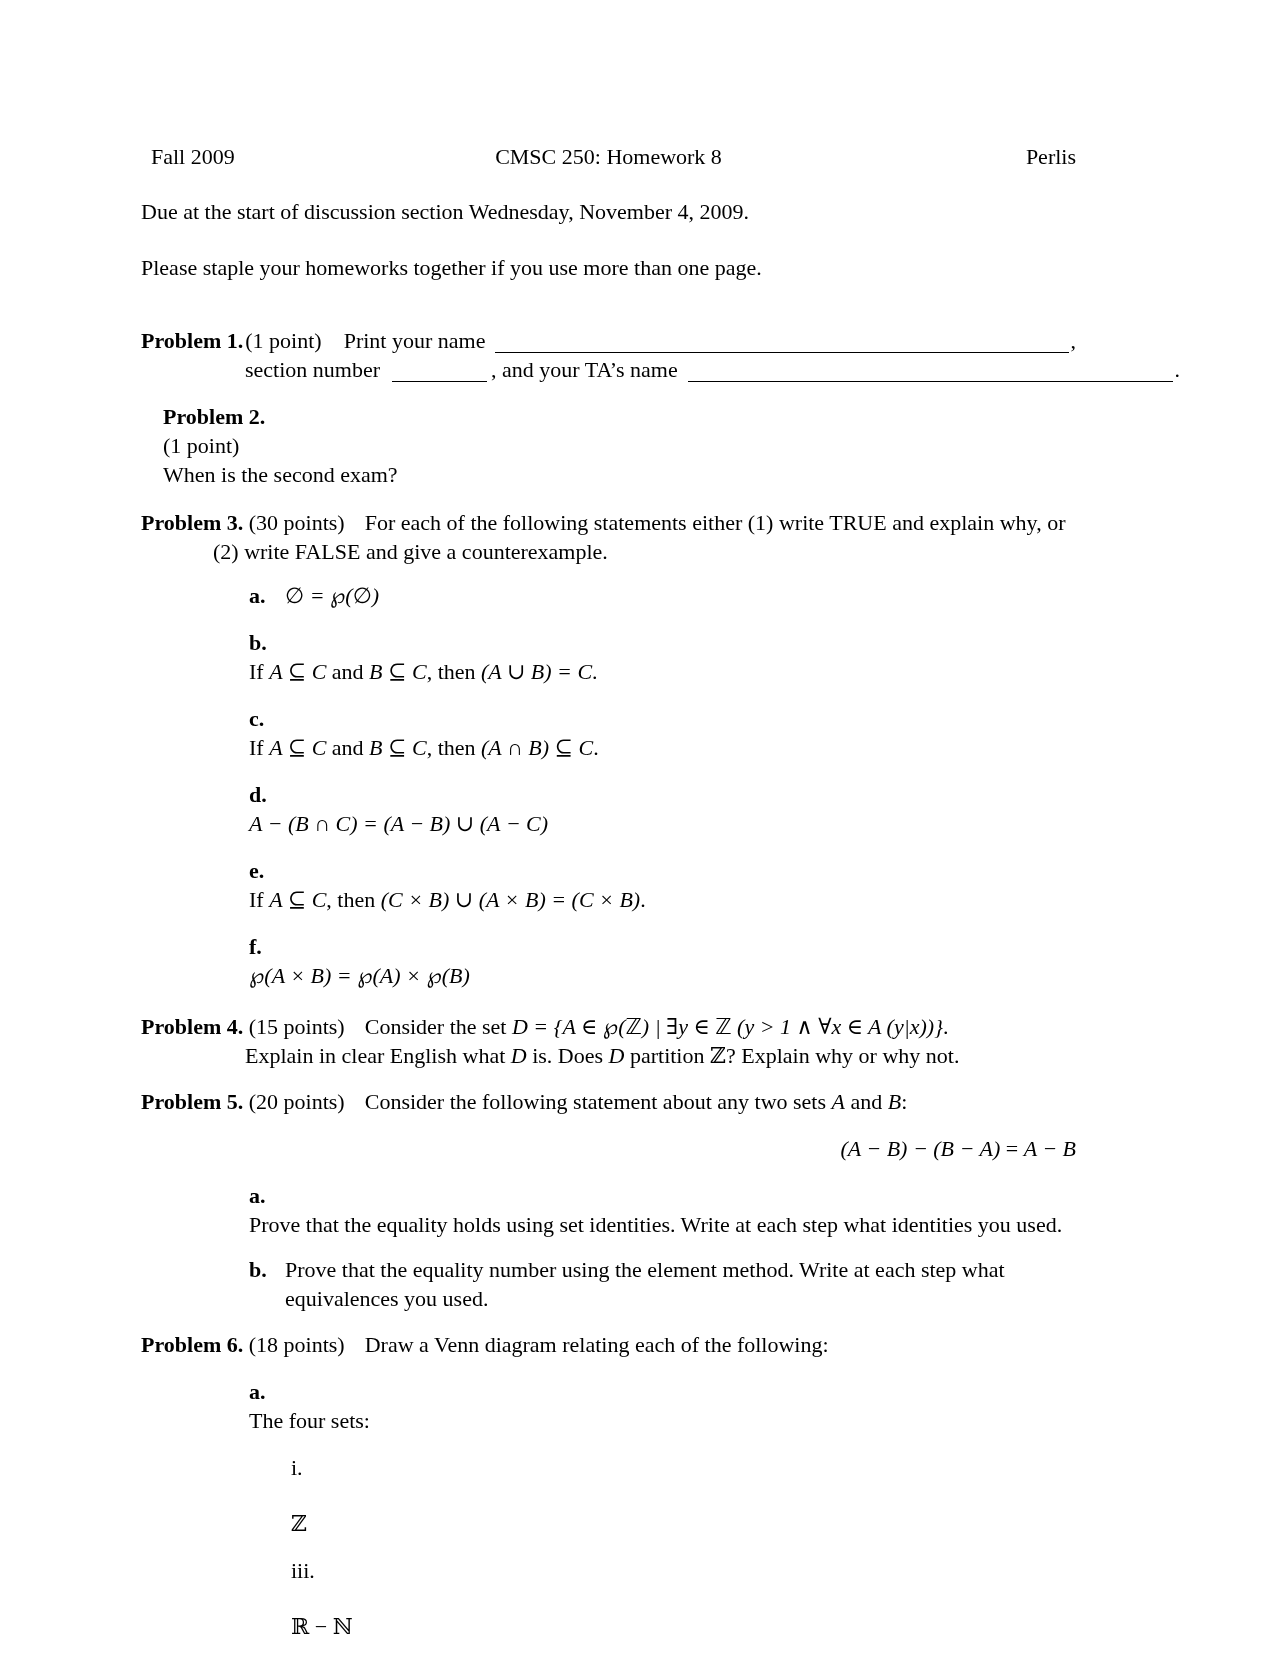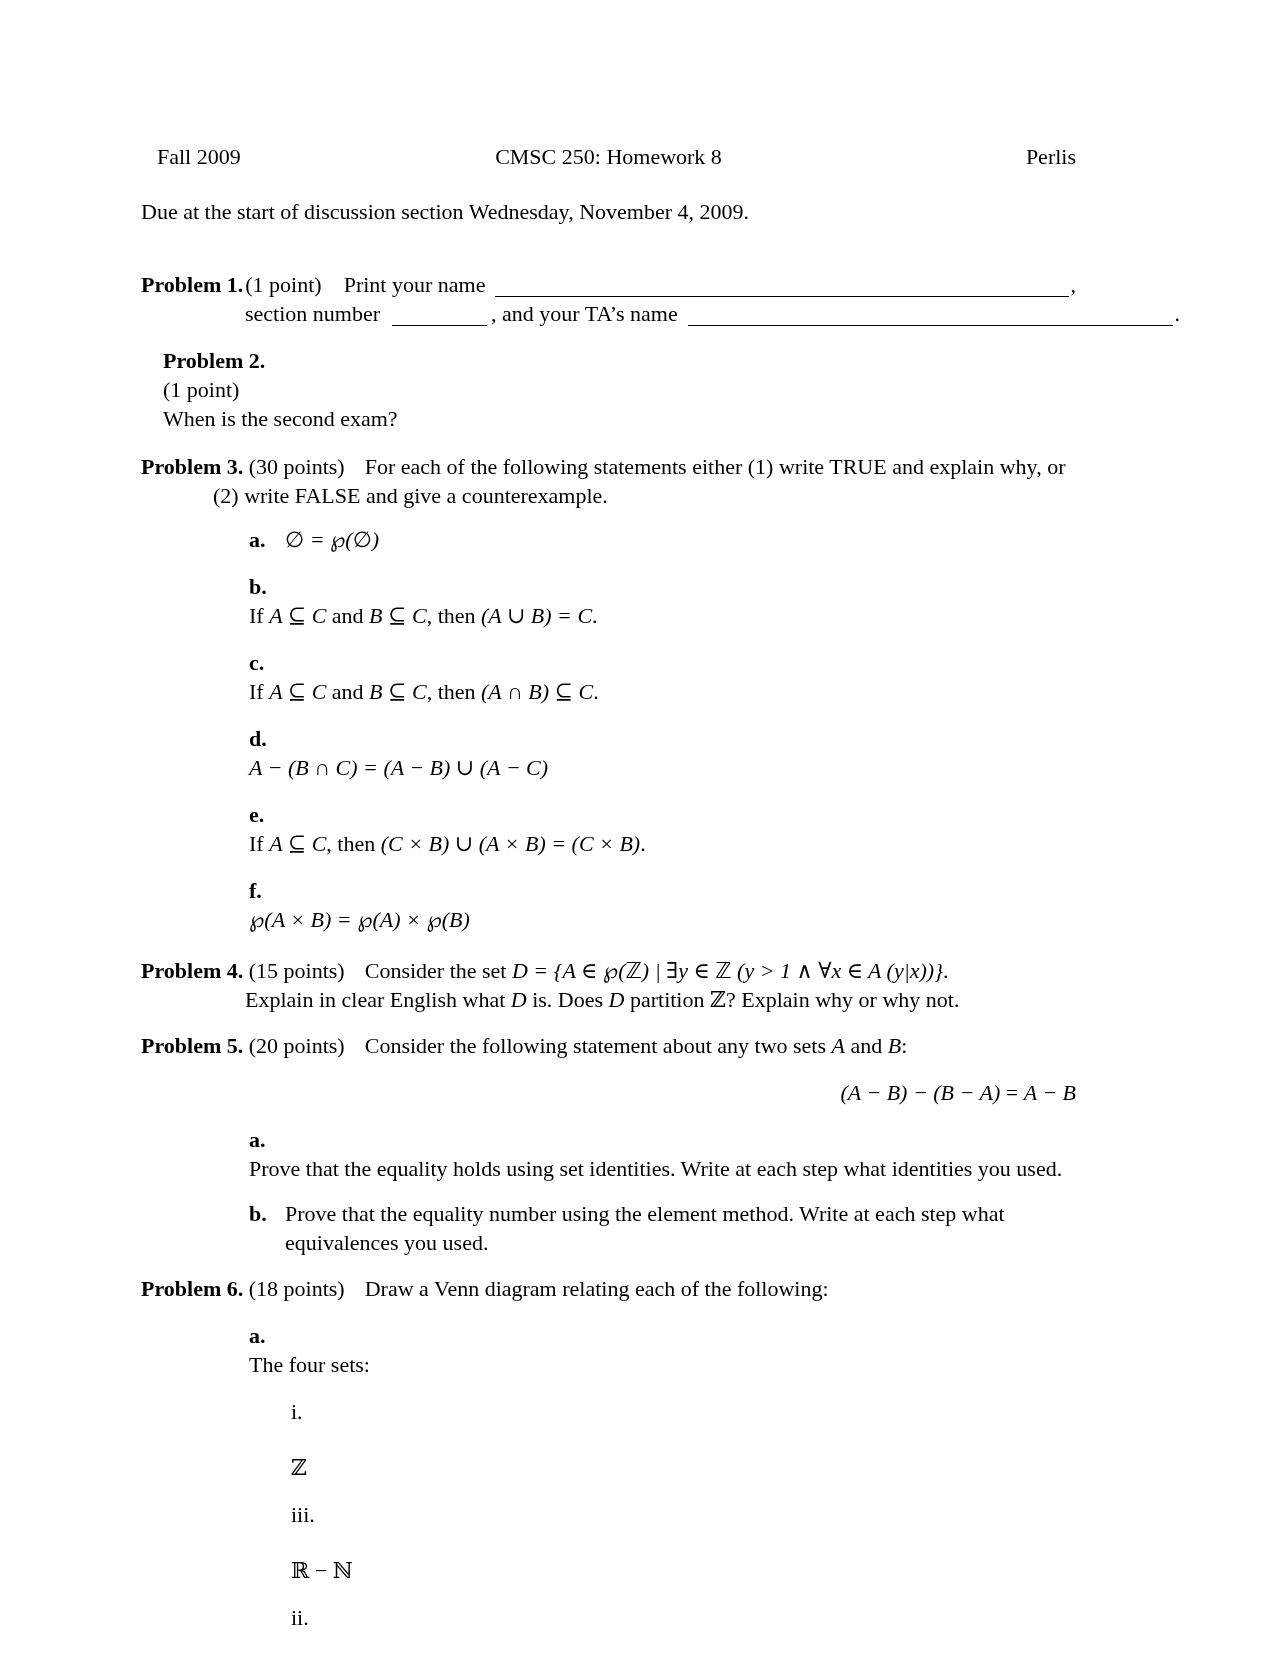--- a/index.html
+++ b/index.html
@@ -4,21 +4,21 @@
 <style>
   html,body{margin:0;padding:0;}
   body{
     width:1280px;height:1656px;overflow:hidden;
     background:#ffffff;color:#000000;
     font-family:"Liberation Serif","DejaVu Serif","DejaVu Sans",serif;
     font-size:22px;line-height:29px;
   }
   .page{width:935px;margin-left:141px;padding-top:142px;}
   .header{position:relative;height:29px;}
-  .h-left{position:absolute;left:16px;top:0;}
+  .h-left{position:absolute;left:10px;top:0;}
   .h-center{position:absolute;left:0;right:0;top:0;text-align:center;font-weight:normal;}
   .h-right{position:absolute;right:0;top:0;}
   p{margin:0;}
   .mt26{margin-top:26px;}
   .mt27{margin-top:27px;}
   .mt44{margin-top:44px;}
   .mt22{margin-top:22px;}
   .mt18{margin-top:18px;flex-direction:column;}
   .mt17{margin-top:17px;}
   .mt16{margin-top:16px;}
@@ -52,20 +52,21 @@
 
 <div class="page">
 
   <div class="header">
     <span class="h-left">Fall 2009</span>
     <span class="h-center">CMSC 250: Homework 8</span>
     <span class="h-right">Perlis</span>
   </div>
 
   <p class="mt26">Due at the start of discussion section Wednesday, November 4, 2009.</p>
+  <p class="mt27">Please staple your homeworks together if you use more than one page.</p>
 
   <div class="mt44">
     <div class="row">
       <span class="plabel">Problem 1.</span>
       <span class="ppoints">(1 point)</span>
       <span class="ptext">Print your name</span>
       <span class="blank grow"></span>
       <span class="post">,</span>
     </div>
     <div class="row indent72">

